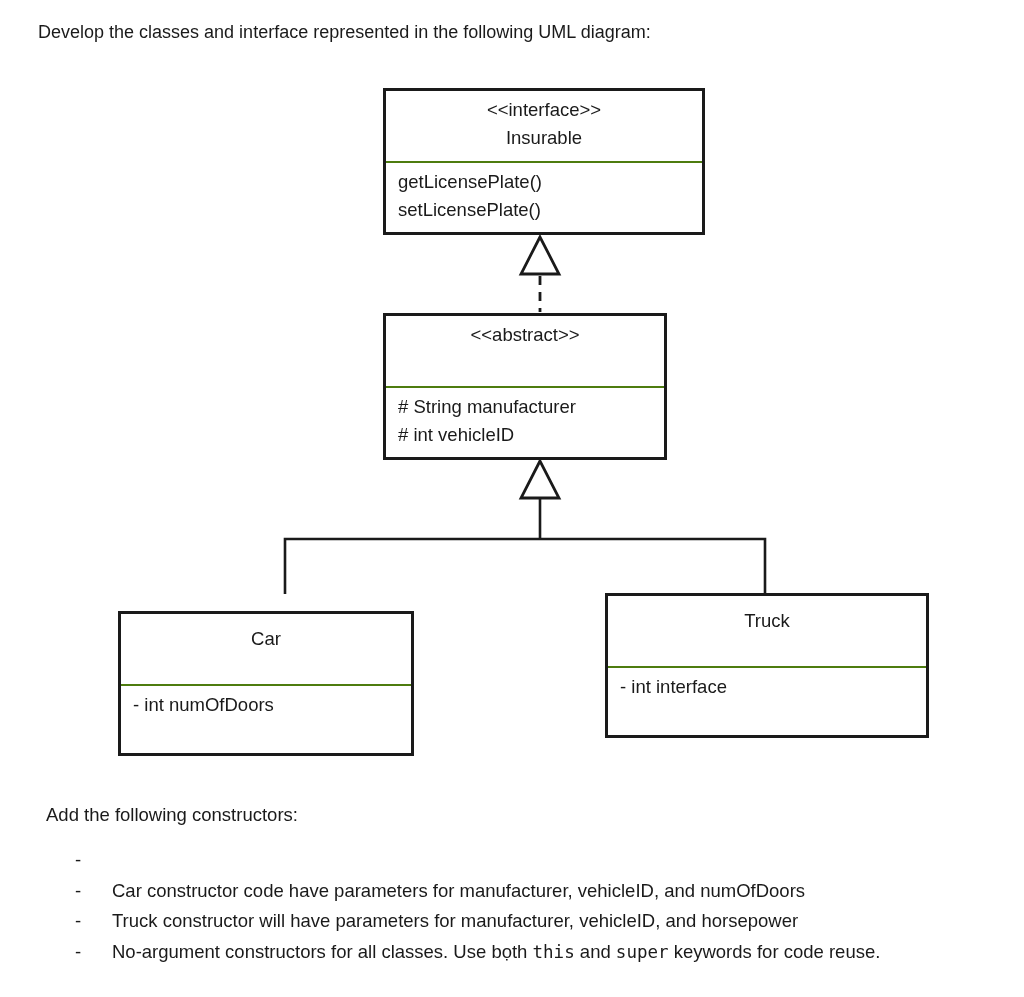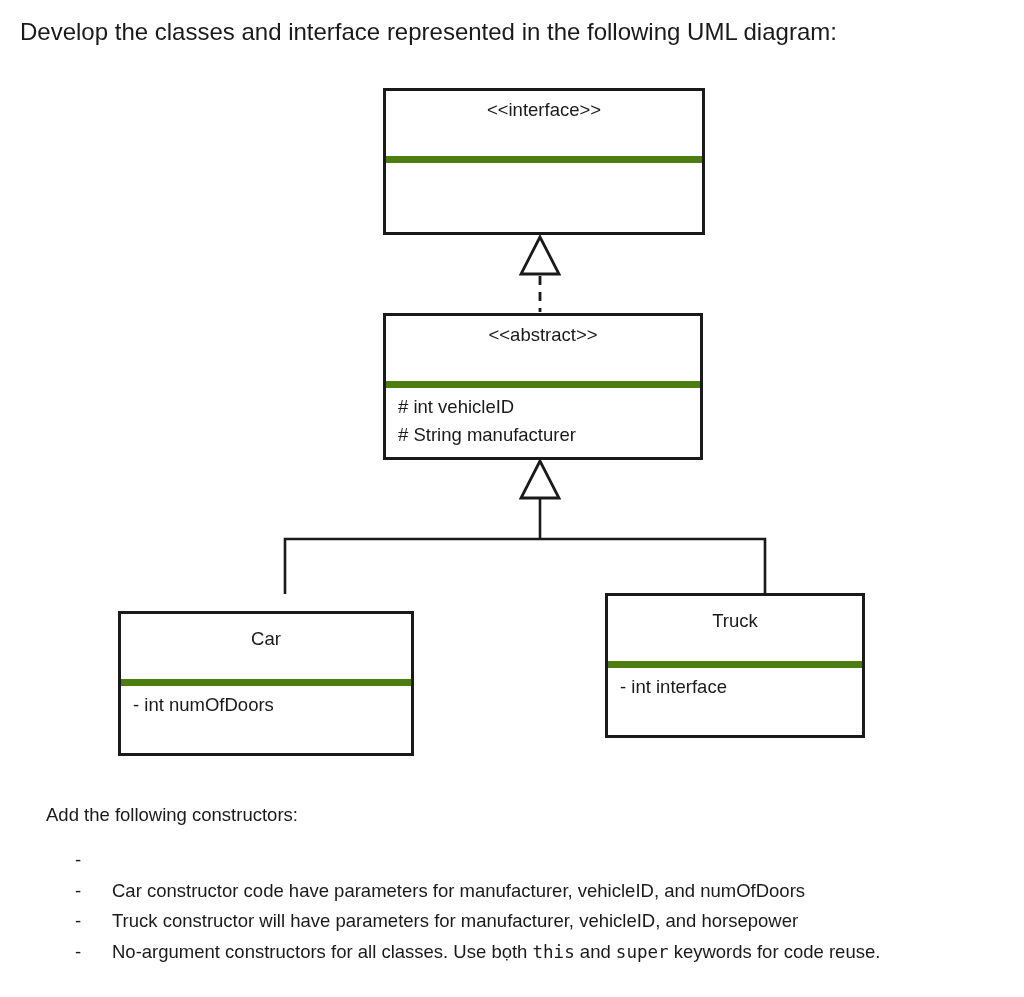--- a/index.html
+++ b/index.html
@@ -6,40 +6,40 @@
   body {
     width: 1024px; height: 997px;
     background: #ffffff;
     color: #1a1a1a;
     font-family: "Liberation Sans", "DejaVu Sans", sans-serif;
     position: relative;
     overflow: hidden;
   }
   .title {
     position: absolute;
-    left: 20px; top: 20px;
-    font-size: 24px;
+    left: 38px; top: 20px;
+    font-size: 18px;
     line-height: 24px;
     white-space: nowrap;
   }
   .connectors {
     position: absolute;
     left: 0; top: 0;
   }
   .uml-box {
     position: absolute;
     box-sizing: border-box;
     background: #ffffff;
     border: 3px solid #1a1a1a;
     font-size: 18.5px;
   }
   .uml-head {
     box-sizing: border-box;
     height: 72px;
-    border-bottom: 7px solid #4d7c0f;
+    border-bottom: 2px solid #4d7c0f;
     text-align: center;
     padding-top: 5px;
   }
   .uml-head.single { padding-top: 11px; }
   .uml-line { line-height: 28px; white-space: nowrap; }
   .uml-body {
     padding: 5px 12px 0 12px;
   }
   .uml-body.roomy { }
   .section-heading {
@@ -84,43 +84,48 @@
   <line x1="540" y1="276" x2="540" y2="312" stroke="#1a1a1a" stroke-width="2.8" stroke-dasharray="9 7"></line>
 
   <polygon points="540,461 521,498 559,498" fill="#ffffff" stroke="#1a1a1a" stroke-width="2.8"></polygon>
   <line x1="540" y1="498" x2="540" y2="539" stroke="#1a1a1a" stroke-width="2.6"></line>
   <polyline points="285,594 285,539 765,539 765,594" fill="none" stroke="#1a1a1a" stroke-width="2.6"></polyline>
 </svg>
 
 <div class="uml-box" style="left:383px; top:88px; width:322px; height:147px;">
   <div class="uml-head">
     <div class="uml-line">&lt;&lt;interface&gt;&gt;</div>
+    <div class="uml-line">Insurable</div>
+  </div>
+  <div class="uml-body">
+    <div class="uml-line">getLicensePlate()</div>
+    <div class="uml-line">setLicensePlate()</div>
   </div>
 </div>
 
-<div class="uml-box" style="left:383px; top:313px; width:320px; height:147px;">
+<div class="uml-box" style="left:383px; top:313px; width:284px; height:147px;">
   <div class="uml-head">
     <div class="uml-line">&lt;&lt;abstract&gt;&gt;</div>
   </div>
   <div class="uml-body">
+    <div class="uml-line"># String manufacturer</div>
     <div class="uml-line"># int vehicleID</div>
-    <div class="uml-line"># String manufacturer</div>
   </div>
 </div>
 
 <div class="uml-box" style="left:118px; top:611px; width:296px; height:145px;">
   <div class="uml-head single">
     <div class="uml-line">Car</div>
   </div>
   <div class="uml-body roomy">
     <div class="uml-line">- int numOfDoors</div>
   </div>
 </div>
 
-<div class="uml-box" style="left:605px; top:593px; width:260px; height:145px;">
+<div class="uml-box" style="left:605px; top:593px; width:324px; height:145px;">
   <div class="uml-head single">
     <div class="uml-line">Truck</div>
   </div>
   <div class="uml-body roomy">
     <div class="uml-line">- int interface</div>
   </div>
 </div>
 
 <div class="section-heading">Add the following constructors:</div>
 

